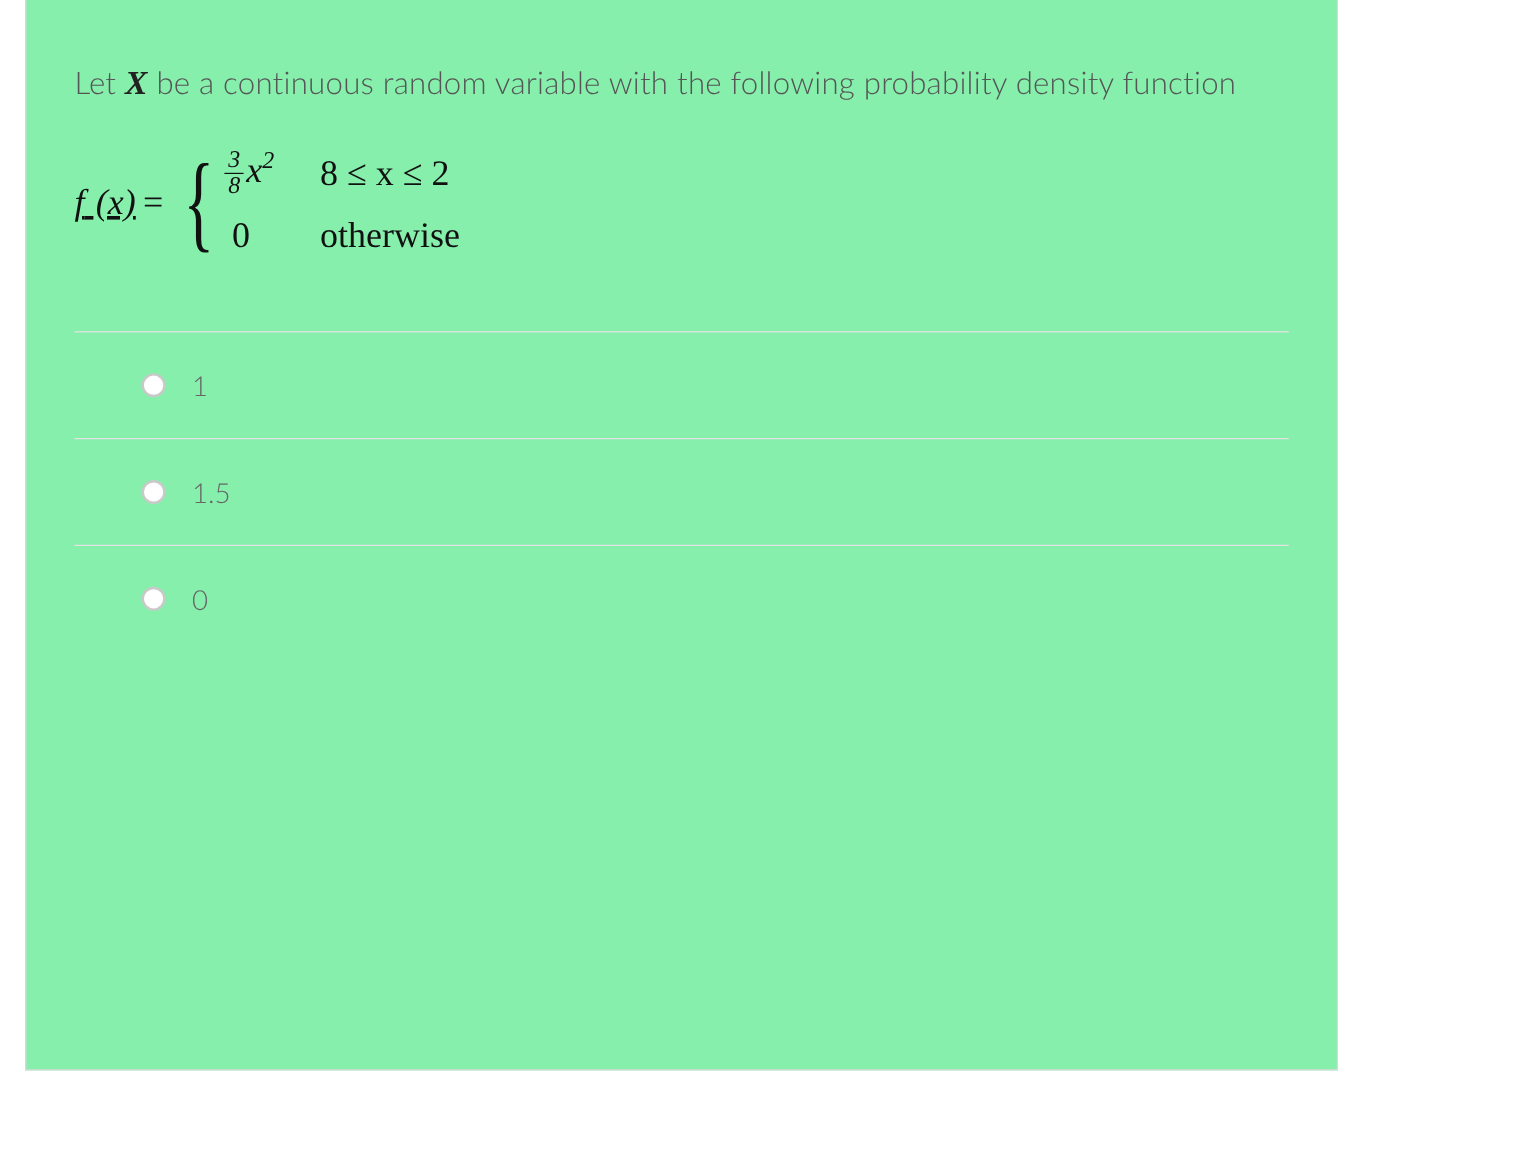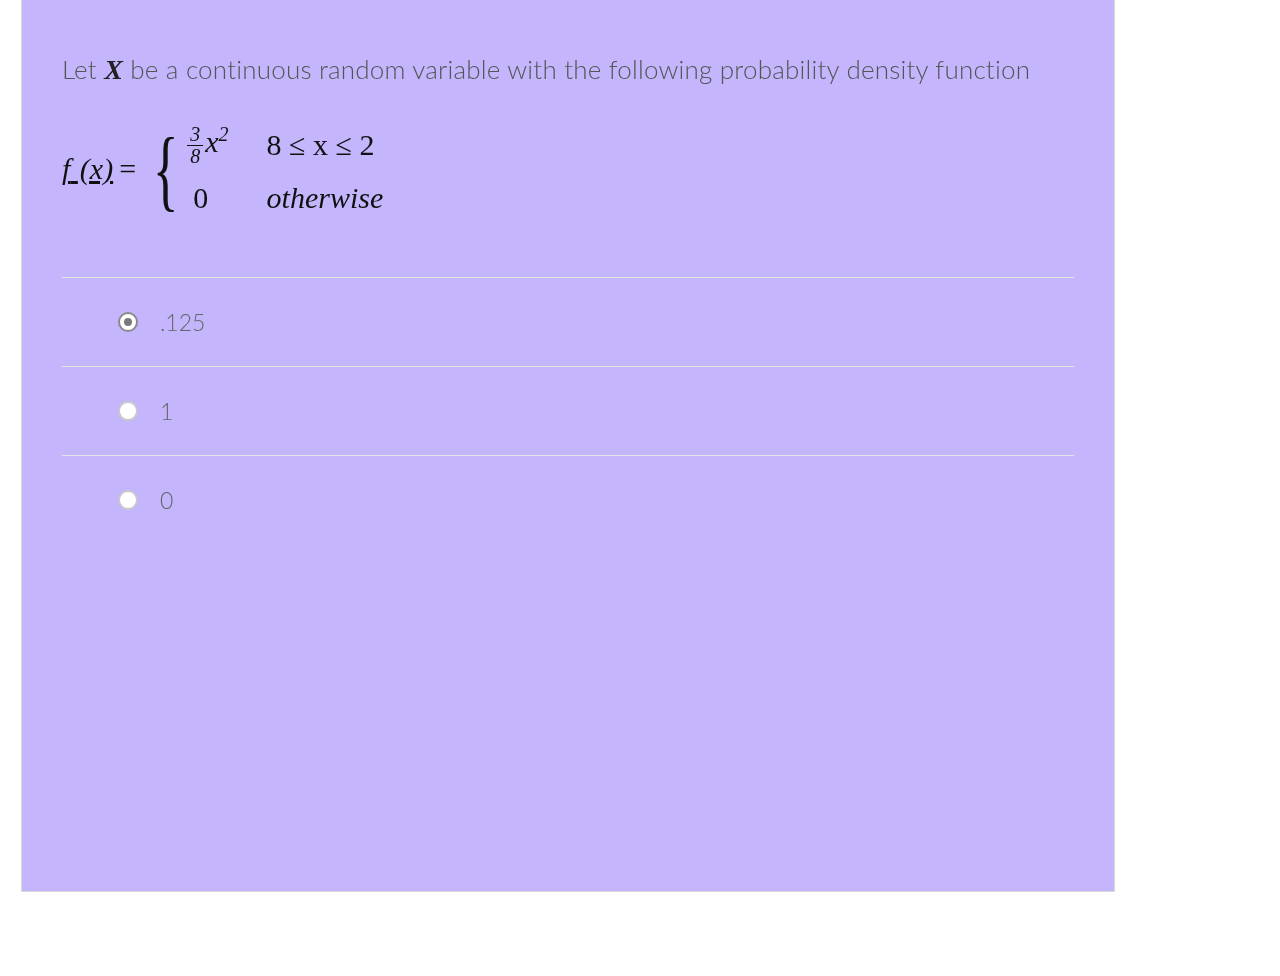--- a/index.html
+++ b/index.html
@@ -13,21 +13,21 @@
     height: 976px;
   }
   .card {
     position: absolute;
     left: 21px;
     top: 0;
     width: 1094px;
     height: 892px;
     border: 1px solid #d8d8d8;
     border-top: none;
-    background: #c4b5fd;
+    background: #86efac;
     padding: 45px 40px 0 40px;
   }
   .prompt {
     font-size: 26px;
     font-weight: 300;
     color: #555;
     line-height: 1.8;
     letter-spacing: 0.2px;
   }
   .mathvar {
@@ -68,21 +68,21 @@
     flex-direction: column;
     align-items: center;
     font-size: 20px;
     line-height: 1.05;
     vertical-align: middle;
     margin-right: 2px;
   }
   .frac .num { border-bottom: 1.3px solid #111; padding: 0 3px; }
   .frac .den { padding: 0 3px; }
   .sup { font-size: 20px; vertical-align: super; }
-  .cond { font-style: italic; }
+  .cond { }
   .question {
     margin-top: 100px;
     font-size: 26px;
     font-weight: 300;
     color: #555;
   }
   .options {
     margin-top: 62px;
     border-top: 1px solid #e4e4e4;
   }
@@ -144,26 +144,26 @@
       </span>
       <span class="cond" style="font-style:normal">8 ≤ x ≤ 2</span>
       <span class="c1" style="font-style:normal;padding-left:6px">0</span>
       <span class="cond">otherwise</span>
     </span>
   </div>
 
 
   <div class="options">
     <div class="option-row">
-      <span class="radio selected"></span>
-      <span>.125</span>
+      <span class="radio"></span>
+      <span>1</span>
     </div>
     <div class="option-row">
       <span class="radio"></span>
-      <span>1</span>
+      <span>1.5</span>
     </div>
     <div class="option-row">
       <span class="radio"></span>
       <span>0</span>
     </div>
   </div>
 
 </div>
 
 </body></html>

